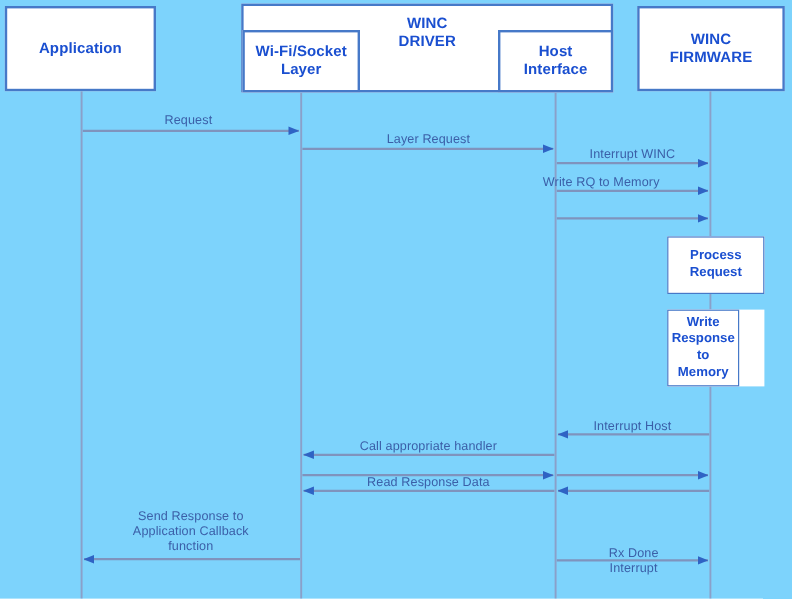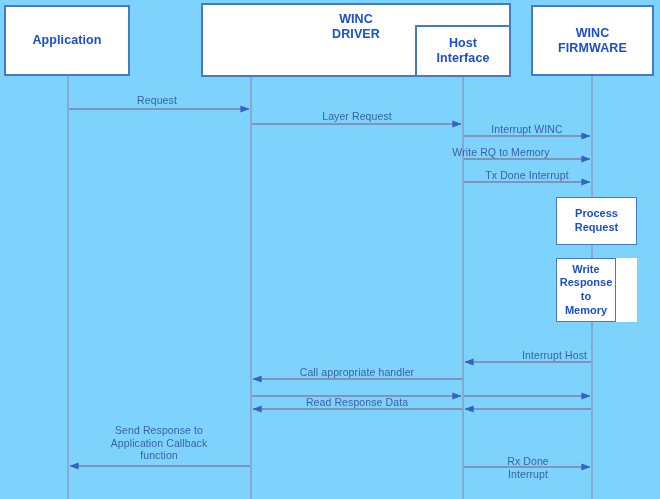--- a/index.html
+++ b/index.html
@@ -116,20 +116,24 @@
 
   <div class="actor-box outer" id="actor-winc-driver" style="left: 201px; top: 3px; width: 310px; height: 74px;">
     <span class="title-text">WINC
 DRIVER</span>
   </div>
 
   <div class="actor-box" id="actor-application" style="left: 4px; top: 5px; width: 126px; height: 71px;">
     <span class="title-text">Application</span>
   </div>
 
+  <div class="actor-box" id="actor-wifi-socket-layer" style="left: 202px; top: 25px; width: 98px; height: 52px;">
+    <span class="title-text">Wi-Fi/Socket
+Layer</span>
+  </div>
 
   <div class="actor-box" id="actor-host-interface" style="left: 415px; top: 25px; width: 96px; height: 52px;">
     <span class="title-text">Host
 Interface</span>
   </div>
 
   <div class="actor-box" id="actor-winc-firmware" style="left: 531px; top: 5px; width: 123px; height: 71px;">
     <span class="title-text">WINC
 FIRMWARE</span>
   </div>
@@ -143,22 +147,21 @@
     <span class="box-text">Write
 Response
 to
 Memory</span>
   </div>
 
   <div class="msg-label" id="label-request" style="left: 97px; top: 94px; width: 120px;">Request</div>
   <div class="msg-label" id="label-format-request" style="left: 297px; top: 110px; width: 120px;">Layer Request</div>
   <div class="msg-label" id="label-interrupt-winc" style="left: 467px; top: 123px; width: 120px;">Interrupt WINC</div>
   <div class="msg-label" id="label-write-rq-to-memory" style="left: 441px; top: 146px; width: 120px;">Write RQ to Memory</div>
-  <div class="msg-label" id="label-tx-done-interrupt" style="left: 467px; top: 169px; width: 120px;">Tx Done Interrupt</div>
-  <div class="msg-label" id="label-interrupt-host" style="left: 467px; top: 349px; width: 120px; text-align: right;">Interrupt Host</div>
+  <div class="msg-label" id="label-interrupt-host" style="left: 467px; top: 349px; width: 120px;">Interrupt Host</div>
   <div class="msg-label" id="label-call-appropriate-handler" style="left: 281px; top: 366px; width: 152px;">Call appropriate handler</div>
   <div class="msg-label" id="label-read-response-data" style="left: 281px; top: 396px; width: 152px;">Read Response Data</div>
   <div class="msg-label" id="label-send-response-to-application-callback" style="left: 85px; top: 424px; width: 148px;">Send Response to
 Application Callback
 function</div>
   <div class="msg-label" id="label-rx-done-interrupt" style="left: 468px; top: 455px; width: 120px;">Rx Done
 Interrupt</div>
 
 </div>
 

